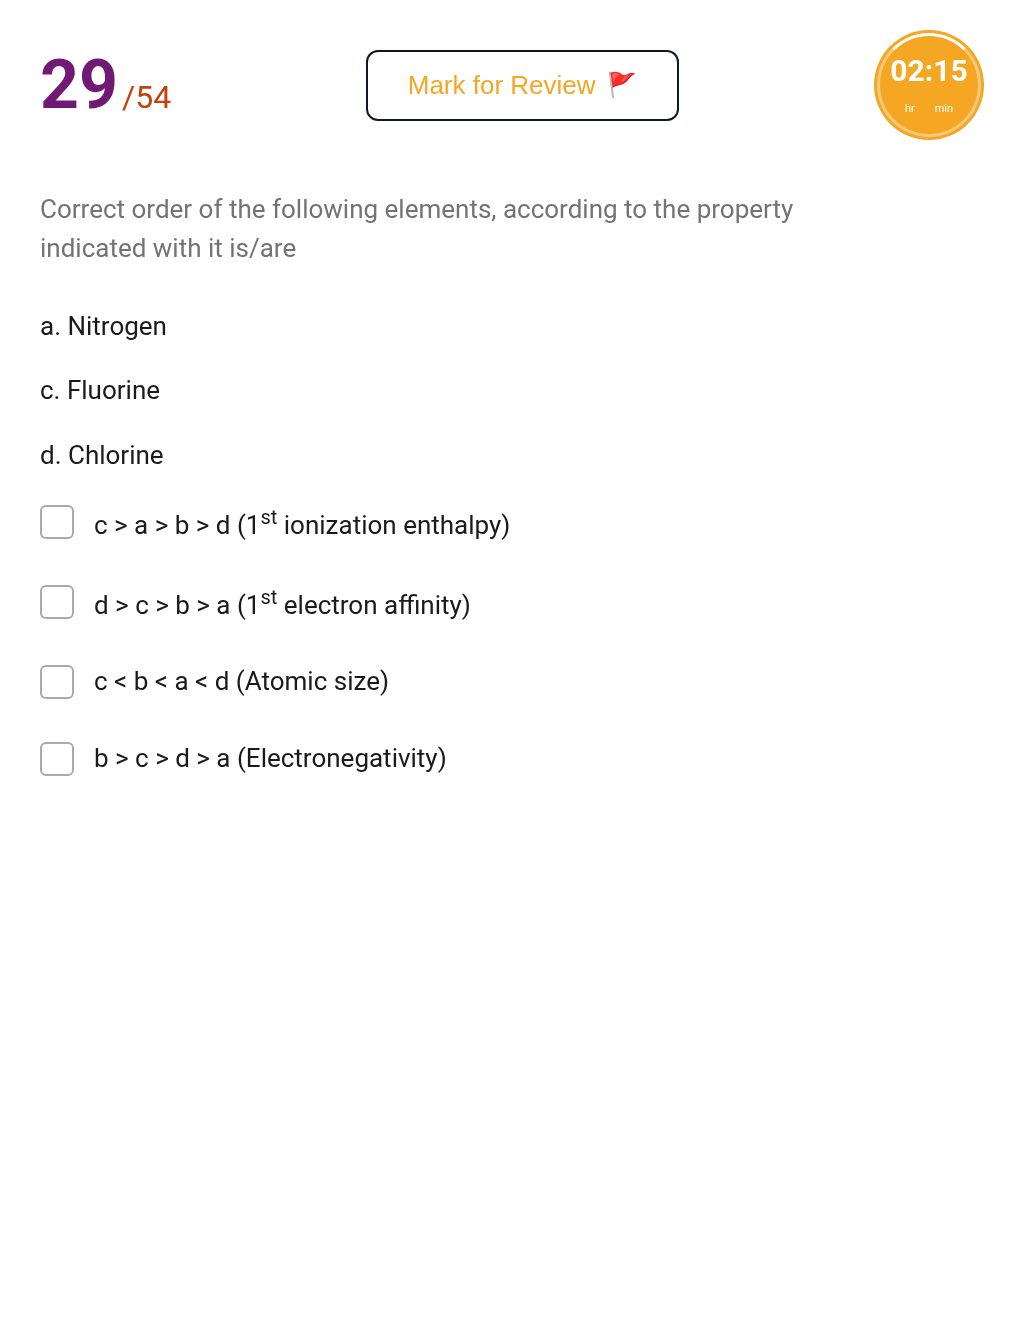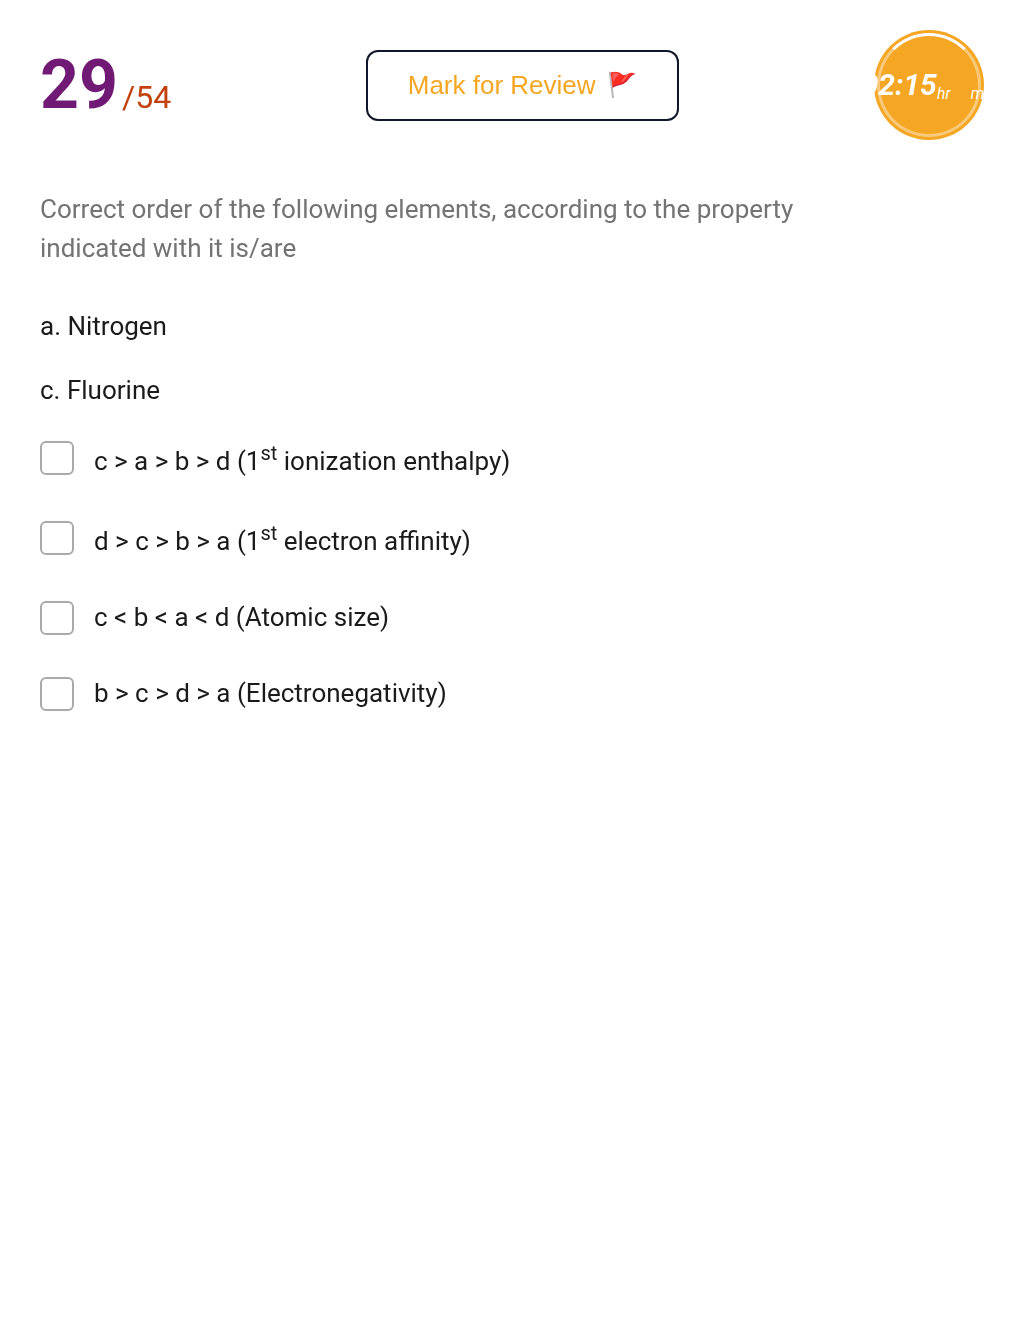--- a/index.html
+++ b/index.html
@@ -60,25 +60,24 @@
       color: #f5a623;
       font-size: 24px;
     }
 
     .timer-circle {
       width: 110px;
       height: 110px;
       border-radius: 50%;
       background: #f5a623;
       display: flex;
-      flex-direction: row;
+      flex-direction: column;
       align-items: center;
       justify-content: center;
       position: relative;
-      font-style: italic;
     }
 
     .timer-circle::before {
       content: '';
       position: absolute;
       top: 3px;
       left: 3px;
       right: 3px;
       bottom: 3px;
       border-radius: 50%;
@@ -89,21 +88,21 @@
     .timer-time {
       font-size: 30px;
       font-weight: 700;
       color: #ffffff;
       line-height: 1;
     }
 
     .timer-labels {
       display: flex;
       gap: 20px;
-      font-size: 16px;
+      font-size: 11px;
       color: #ffffff;
       font-weight: 400;
       margin-top: 16px;
       align-items: center;
     }
 
     .question-text {
       font-size: 26px;
       line-height: 1.5;
       color: #737373;
@@ -180,20 +179,21 @@
       <span>min</span>
     </div>
   </div>
 </div>
 
 <div class="question-text">Correct order of the following elements, according to the property indicated with it is/are</div>
 
 <div class="elements-list">
   <div class="element-item">a. Nitrogen</div>
   <div class="element-item">c. Fluorine</div>
+  <div class="element-item">d. Chlorine</div>
 </div>
 
 <div class="options-list">
   <div class="option-item">
     <div class="checkbox"></div>
     <span class="option-text">c &gt; a &gt; b &gt; d (1<sup>st</sup> ionization enthalpy)</span>
   </div>
   <div class="option-item">
     <div class="checkbox"></div>
     <span class="option-text">d &gt; c &gt; b &gt; a (1<sup>st</sup> electron affinity)</span>

